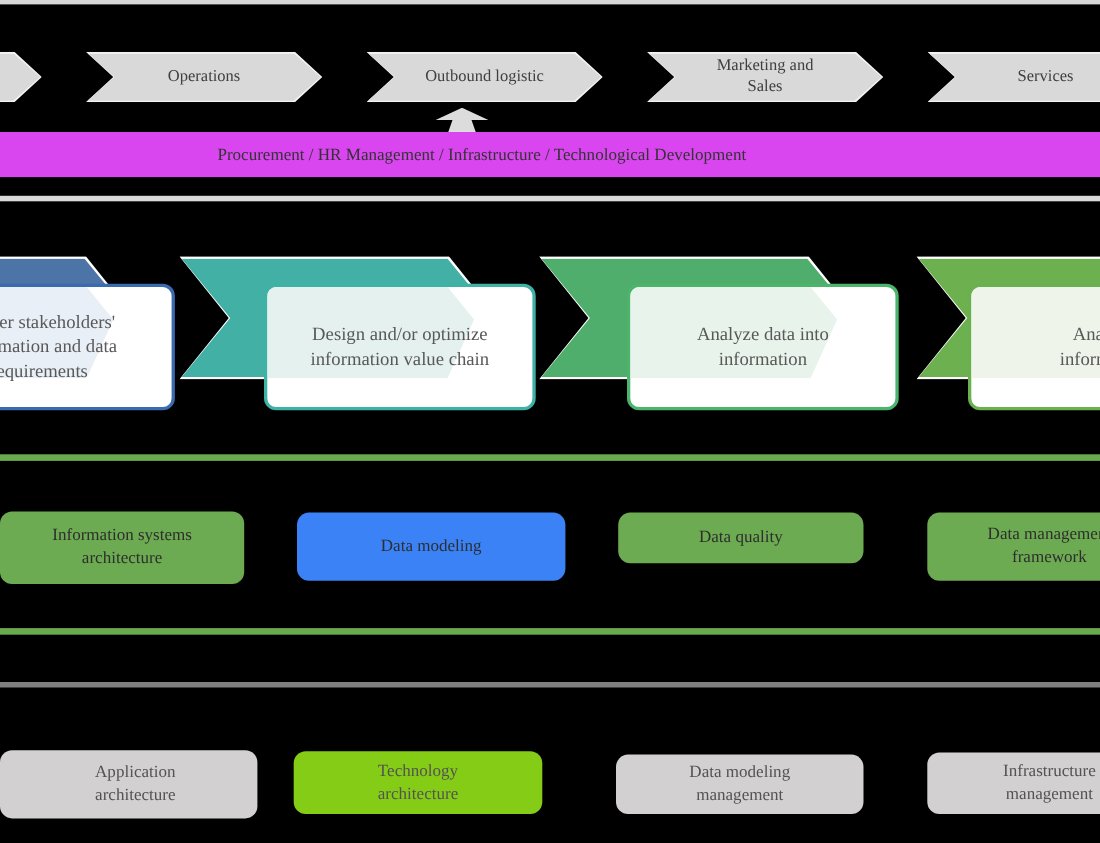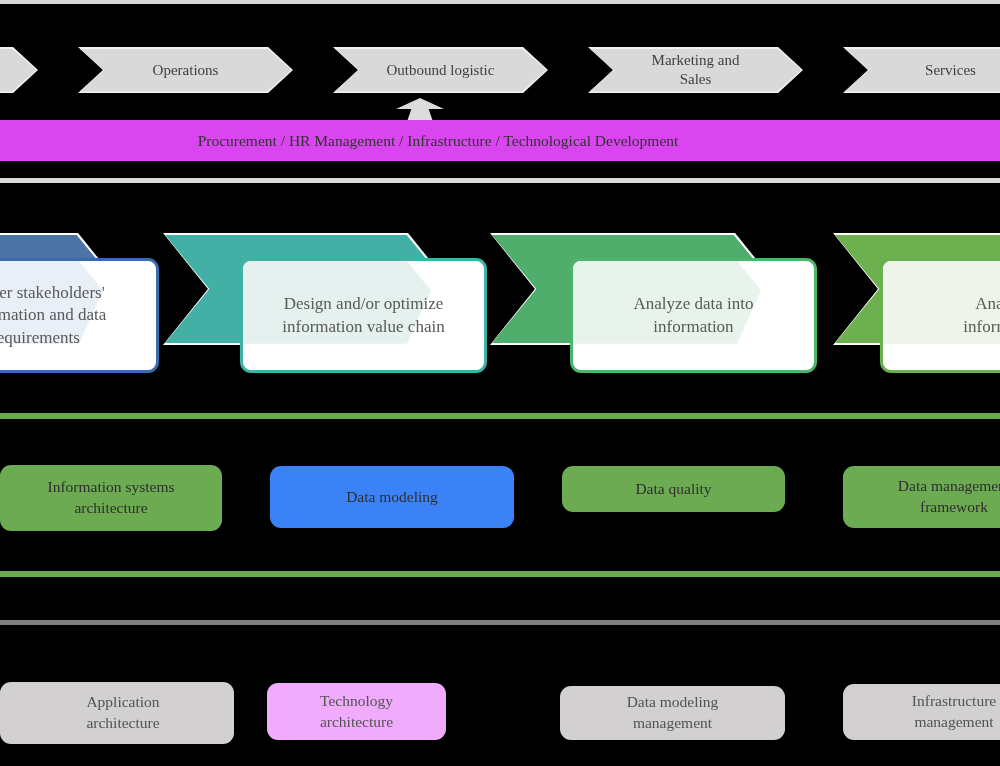--- a/index.html
+++ b/index.html
@@ -123,20 +123,20 @@
 architecture</div>
   <div class="pbox gbox" style="left: 270px; top: 466px; width: 244px; height: 62px; background: #3b82f6;">Data modeling</div>
   <div class="pbox gbox" style="left: 562px; top: 466px; width: 223px; height: 46px; background: rgb(108, 171, 81);">Data quality</div>
   <div class="pbox gbox" style="left: 843px; top: 466px; width: 222px; height: 62px; background: rgb(108, 171, 81);">Data management
 framework</div>
 
   <div class="hline" style="top: 620px; height: 5px; background: rgb(127, 127, 127);"></div>
 
   <div class="pbox ybox" style="left: 0px; top: 682px; width: 222px; height: 62px; background: rgb(210, 208, 208); padding-left: 12px;">Application
 architecture</div>
-  <div class="pbox ybox" style="left: 267px; top: 683px; width: 179px; height: 57px; background: #f0abfc;">Technology
+  <div class="pbox ybox" style="left: 267px; top: 683px; width: 226px; height: 57px; background: #84cc16;">Technology
 architecture</div>
   <div class="pbox ybox" style="left: 560px; top: 686px; width: 225px; height: 54px; background: rgb(210, 208, 208);">Data modeling
 management</div>
   <div class="pbox ybox" style="left: 843px; top: 684px; width: 222px; height: 56px; background: rgb(210, 208, 208);">Infrastructure
 management</div>
 
 </div>
 
 </body></html>

